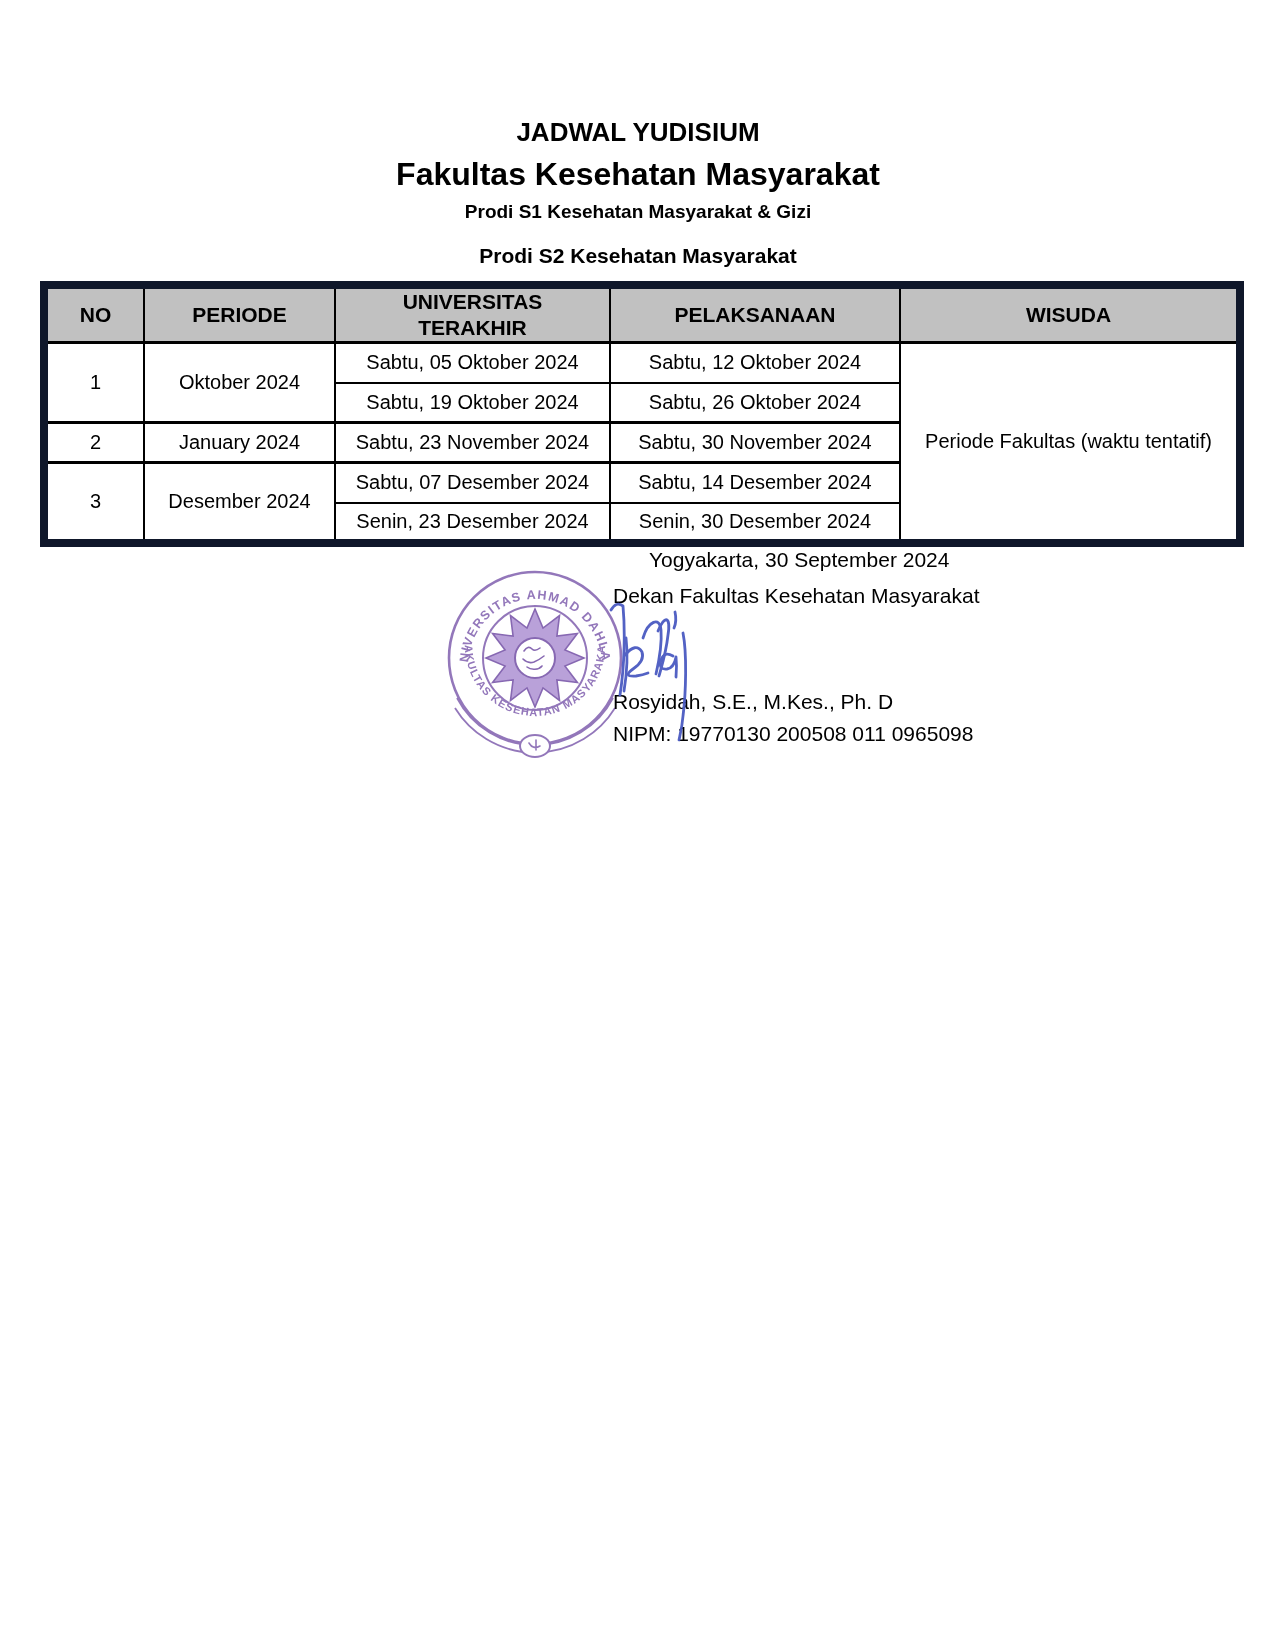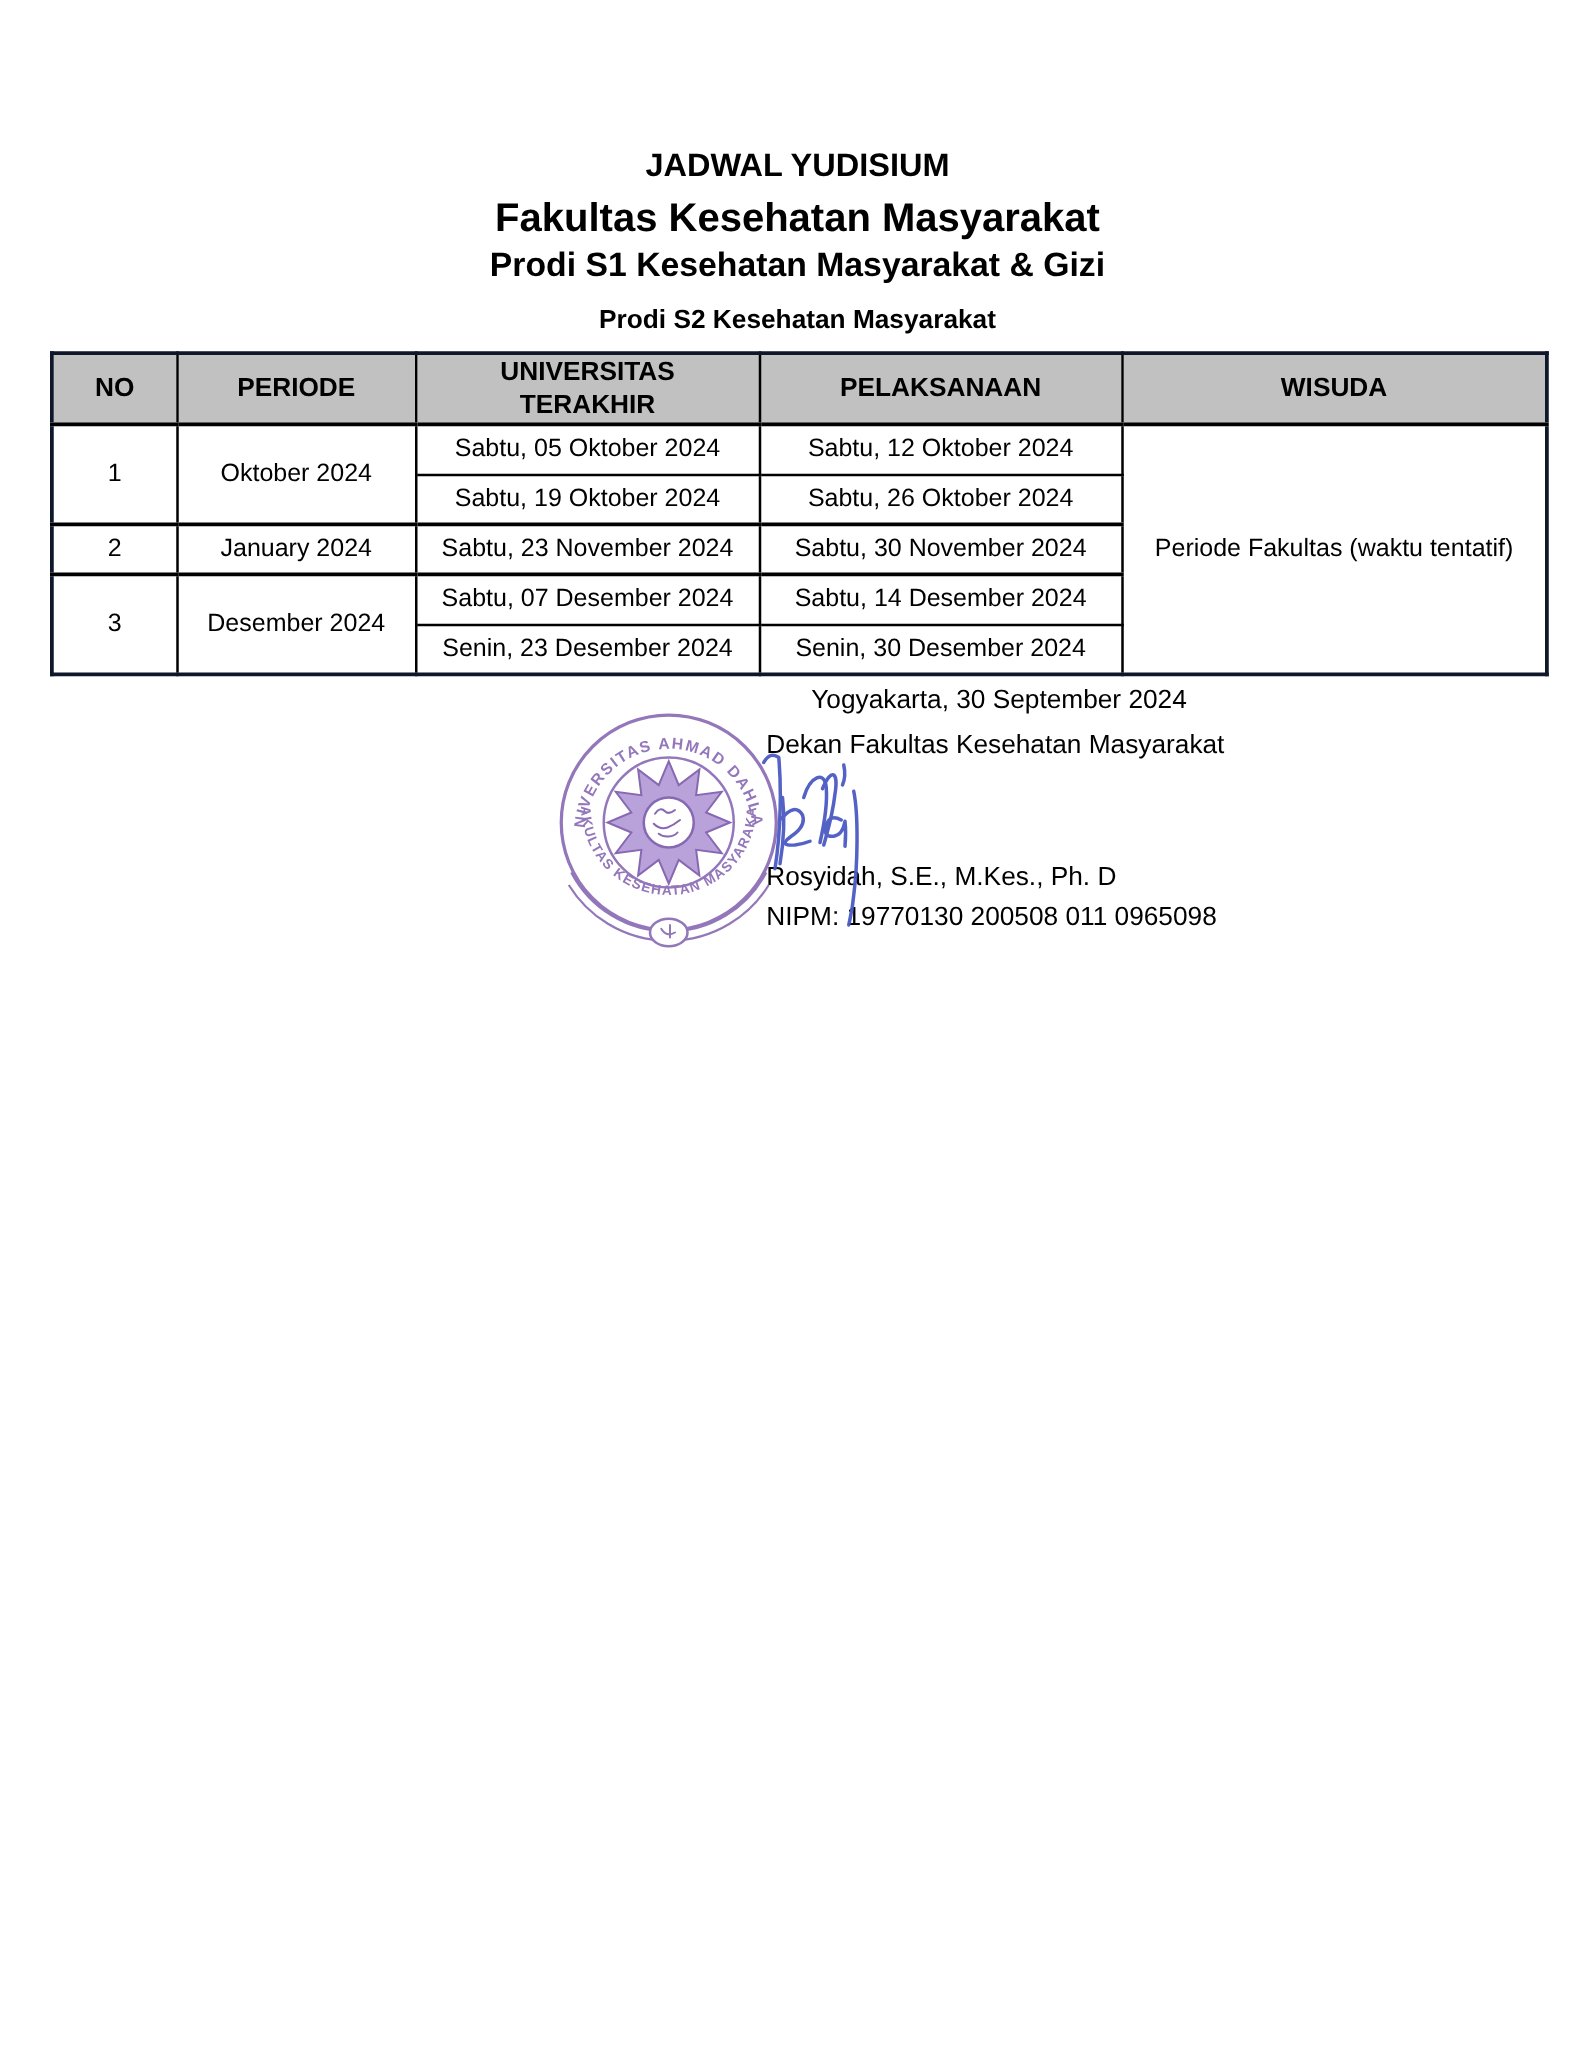--- a/index.html
+++ b/index.html
@@ -10,30 +10,30 @@
     color: #000;
     position: relative;
     overflow: hidden;
   }
   .abs { position: absolute; }
 
   
   .title-block { left: 40px; top: 0; width: 1196px; text-align: center; }
   .t1 { position: absolute; top: 110px; width: 100%; font-size: 26px; font-weight: bold; line-height: 44px; }
   .t2 { position: absolute; top: 156px; width: 100%; font-size: 32px; font-weight: bold; line-height: 36px; }
-  .t3 { position: absolute; top: 198px; width: 100%; font-size: 27px; font-weight: bold; line-height: 28px; }
+  .t3 { position: absolute; top: 198px; width: 100%; font-size: 19px; font-weight: bold; line-height: 28px; }
   .t4 { position: absolute; top: 242px; width: 100%; font-size: 21px; font-weight: bold; line-height: 28px; }
 
   
   table.sched {
     position: absolute; left: 40px; top: 281px;
     width: 1196px;
     border-collapse: collapse;
     table-layout: fixed;
-    border: 3px solid #0f172a;
+    border: 8px solid #0f172a;
     font-size: 20px;
   }
   table.sched th, table.sched td {
     border: 2px solid #000;
     text-align: center;
     vertical-align: middle;
     padding: 0 4px;
     overflow: hidden;
   }
   table.sched thead tr { height: 57px; }

